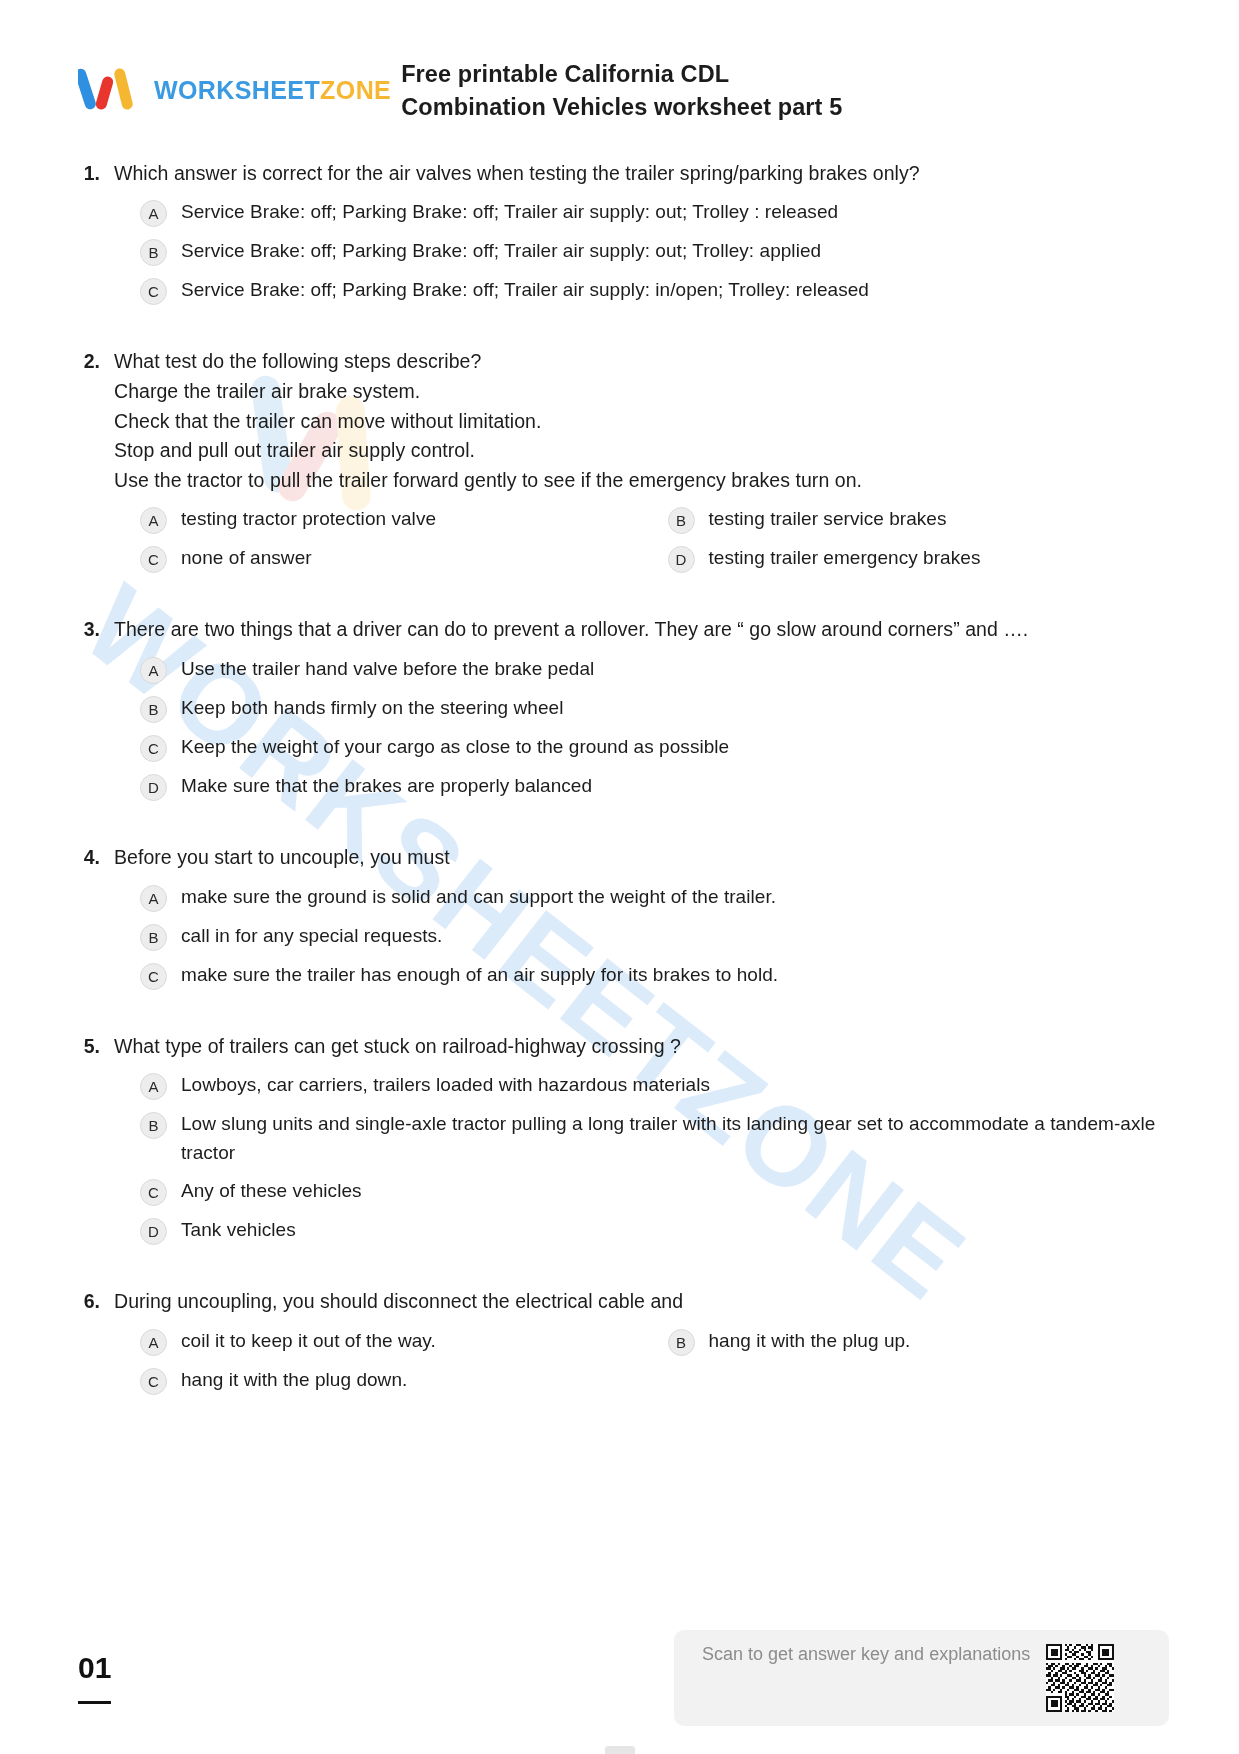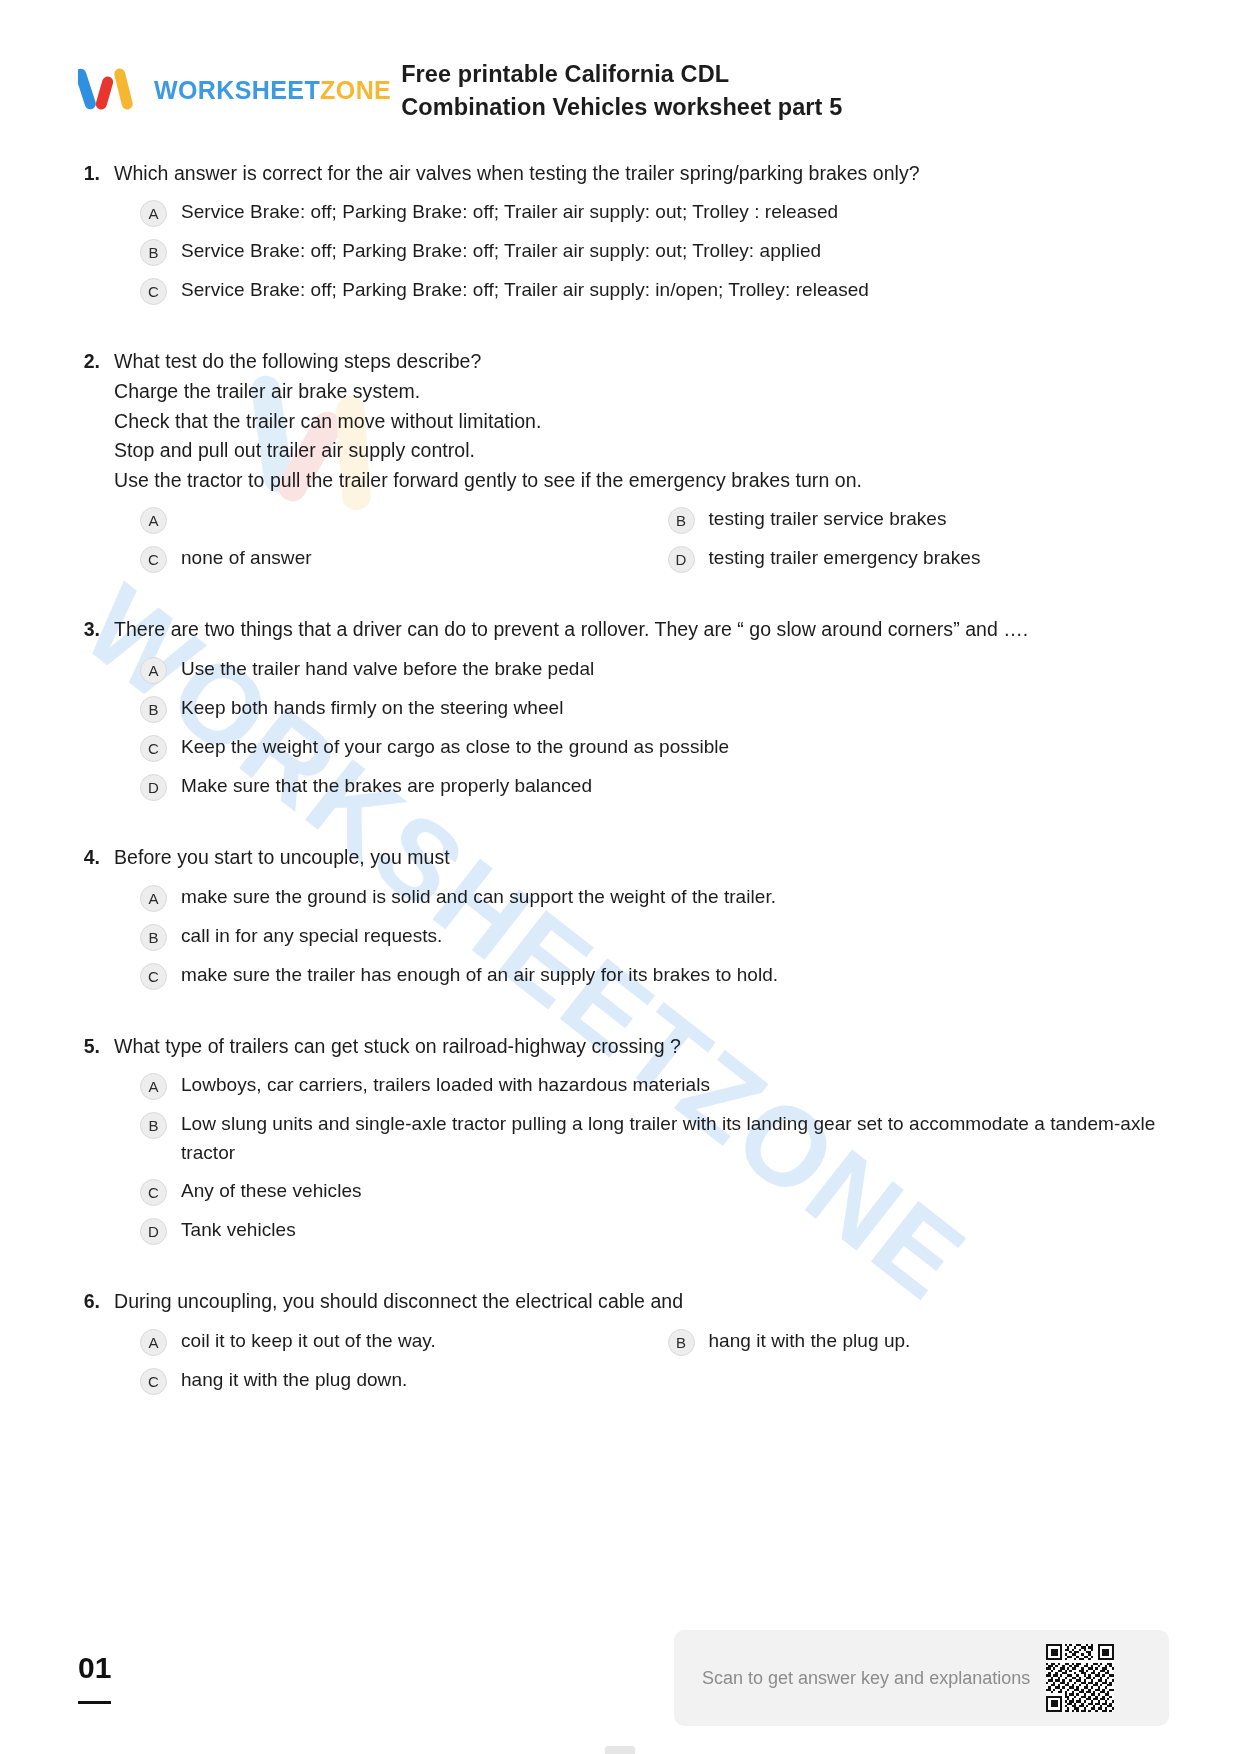--- a/index.html
+++ b/index.html
@@ -183,21 +183,21 @@
     font-size: 30px;
     font-weight: 700;
     color: #111;
     border-bottom: 3px solid #111;
     padding-bottom: 18px;
     line-height: 1;
   }
   .scan-box {
     margin-left: auto;
     display: flex;
-    align-items: center;
+    align-items: flex-start;
     background: #f2f2f2;
     border-radius: 10px;
     padding: 14px 16px 14px 28px;
     gap: 16px;
     min-width: 495px;
     box-sizing: border-box;
   }
   .scan-text {
     font-size: 18px;
     color: #8c8c8c;
@@ -271,20 +271,21 @@
           </div>
         </div>
       </div>
       <div class="question">
         <div class="q-num">2.</div>
         <div class="q-body">
           <div class="q-text"><span>What test do the following steps describe?</span><span class="sub-line">Charge the trailer air brake system.</span><span class="sub-line">Check that the trailer can move without limitation.</span><span class="sub-line">Stop and pull out trailer air supply control.</span><span class="sub-line">Use the tractor to pull the trailer forward gently to see if the emergency brakes turn on.</span></div>
           <div class="options two-col">
             <div class="option">
               <div class="opt-bubble">A</div>
+              <div class="opt-text">testing tractor protection valve</div>
             </div>
             <div class="option">
               <div class="opt-bubble">B</div>
               <div class="opt-text">testing trailer service brakes</div>
             </div>
             <div class="option">
               <div class="opt-bubble">C</div>
               <div class="opt-text">none of answer</div>
             </div>
             <div class="option">

